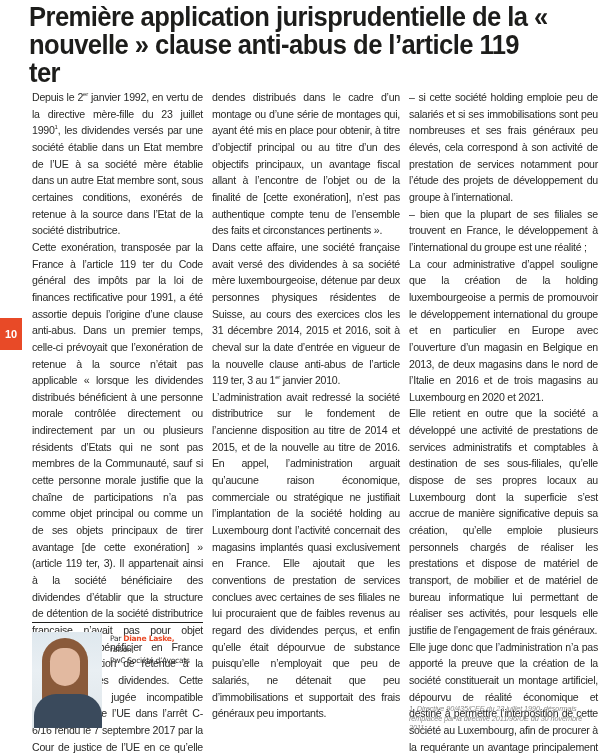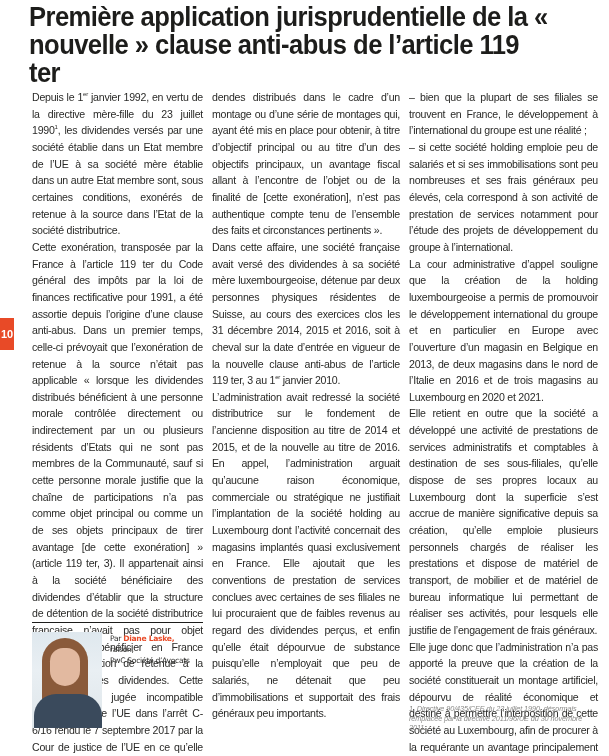--- a/index.html
+++ b/index.html
@@ -4,53 +4,53 @@
 <style>
   html, body { margin: 0; padding: 0; background: #ffffff; }
   body { width: 609px; height: 756px; position: relative; overflow: hidden; font-family: "Liberation Sans", sans-serif; color: #1d1d1b; }
   .title { position: absolute; left: 29px; top: 3px; width: 560px; margin: 0; font-family: "Liberation Sans", sans-serif; font-weight: bold; font-size: 27.5px; line-height: 28px; letter-spacing: -0.6px; color: #1d1d1b; transform: scaleX(0.93); transform-origin: left top; }
   .col { position: absolute; top: 89px; font-size: 10.6px; line-height: 16.65px; text-align: justify; color: #2a2a28; letter-spacing: -0.25px; }
   .col p { margin: 0; }
   .col1 { left: 32px; width: 171px; }
   .col2 { left: 212px; width: 188px; }
   .col3 { left: 409px; width: 189px; }
   sup { font-size: 6px; line-height: 0; vertical-align: super; }
-  .page-badge { position: absolute; left: 0; top: 318px; width: 14px; height: 32px; background: #e84a27; color: #ffffff; font-weight: bold; font-size: 11px; display: flex; align-items: center; justify-content: center; }
+  .page-badge { position: absolute; left: 0; top: 318px; width: 22px; height: 32px; background: #e84a27; color: #ffffff; font-weight: bold; font-size: 11px; display: flex; align-items: center; justify-content: center; }
   .rule { position: absolute; left: 32px; top: 622px; width: 171px; height: 1px; background: #1d1d1b; }
   .author-photo { position: absolute; left: 32px; top: 632px; width: 70px; height: 96px; background: linear-gradient(180deg, #dfe8ee 0%, #e9eff3 40%, #dfe6ea 100%); overflow: hidden; }
   .author-photo .hair { position: absolute; left: 10px; top: 6px; width: 46px; height: 80px; background: #8a5a3a; border-radius: 24px 24px 10px 10px; }
   .author-photo .face { position: absolute; left: 18px; top: 16px; width: 30px; height: 38px; background: #e2b9a0; border-radius: 14px 14px 16px 16px; }
   .author-photo .body { position: absolute; left: 2px; top: 62px; width: 68px; height: 40px; background: #3a4a5c; border-radius: 22px 22px 0 0; }
   .author-info { position: absolute; left: 110px; top: 633px; font-family: "DejaVu Sans", sans-serif; font-size: 7.6px; line-height: 11px; color: #2a2a28; letter-spacing: -0.3px; }
   .author-info .name { color: #e84a27; font-weight: bold; margin-top: 24px; }
   .footnote { position: absolute; left: 409px; top: 704px; width: 190px; font-size: 7.3px; line-height: 9.6px; font-style: italic; color: #8a8a88; letter-spacing: -0.1px; }
 </style>
 </head>
 <body>
 
 <h1 class="title">Première application jurisprudentielle de la « nouvelle » clause anti-abus de l’article 119 ter</h1>
 
 <div class="page-badge">10</div>
 
 <div class="col col1">
-  <p><span>Depuis le 1</span><sup>er</sup><span> janvier 1992, en vertu de la directive mère-fille du 23 juillet 1990</span><sup>1</sup><span>, les dividendes versés par une société établie dans un Etat membre de l’UE à sa société mère établie dans un autre Etat membre sont, sous certaines conditions, exonérés de retenue à la source dans l’Etat de la société distributrice.</span></p>
+  <p><span>Depuis le 2</span><sup>er</sup><span> janvier 1992, en vertu de la directive mère-fille du 23 juillet 1990</span><sup>1</sup><span>, les dividendes versés par une société établie dans un Etat membre de l’UE à sa société mère établie dans un autre Etat membre sont, sous certaines conditions, exonérés de retenue à la source dans l’Etat de la société distributrice.</span></p>
   <p>Cette exonération, transposée par la France à l’article 119 ter du Code général des impôts par la loi de finances rectificative pour 1991, a été assortie depuis l’origine d’une clause anti-abus. Dans un premier temps, celle-ci prévoyait que l’exonération de retenue à la source n’était pas applicable « lorsque les dividendes distribués bénéficient à une personne morale contrôlée directement ou indirectement par un ou plusieurs résidents d’Etats qui ne sont pas membres de la Communauté, sauf si cette personne morale justifie que la chaîne de participations n’a pas comme objet principal ou comme un de ses objets principaux de tirer avantage [de cette exonération] » (article 119 ter, 3). Il appartenait ainsi à la société bénéficiaire des dividendes d’établir que la structure de détention de la société distributrice française n’avait pas pour objet principal de bénéficier en France d’une exonération de retenue à la source sur les dividendes. Cette disposition fut jugée incompatible avec le droit de l’UE dans l’arrêt C-6/16 rendu le 7 septembre 2017 par la Cour de justice de l’UE en ce qu’elle imposait aux sociétés mères non-résidentes une obligation de preuve qui n’incombait pas par ailleurs à une société mère résidente.</p>
 
 </div>
 
 <div class="col col2">
   <p>dendes distribués dans le cadre d’un montage ou d’une série de montages qui, ayant été mis en place pour obtenir, à titre d’objectif principal ou au titre d’un des objectifs principaux, un avantage fiscal allant à l’encontre de l’objet ou de la finalité de [cette exonération], n’est pas authentique compte tenu de l’ensemble des faits et circonstances pertinents ».</p>
   <p><span>Dans cette affaire, une société française avait versé des dividendes à sa société mère luxembourgeoise, détenue par deux personnes physiques résidentes de Suisse, au cours des exercices clos les 31 décembre 2014, 2015 et 2016, soit à cheval sur la date d’entrée en vigueur de la nouvelle clause anti-abus de l’article 119 ter, 3 au 1</span><sup>er</sup><span> janvier 2010.</span></p>
   <p>L’administration avait redressé la société distributrice sur le fondement de l’ancienne disposition au titre de 2014 et 2015, et de la nouvelle au titre de 2016. En appel, l’administration arguait qu’aucune raison économique, commerciale ou stratégique ne justifiait l’implantation de la société holding au Luxembourg dont l’activité concernait des magasins implantés quasi exclusivement en France. Elle ajoutait que les conventions de prestation de services conclues avec certaines de ses filiales ne lui procuraient que de faibles revenus au regard des dividendes perçus, et enfin qu’elle était dépourvue de substance puisqu’elle n’employait que peu de salariés, ne détenait que peu d’immobilisations et supportait des frais généraux peu importants.</p>
 
 </div>
 
 <div class="col col3">
+  <p>– si cette société holding emploie peu de salariés et si ses immobilisations sont peu nombreuses et ses frais généraux peu élevés, cela correspond à son activité de prestation de services notamment pour l’étude des projets de développement du groupe à l’international.</p>
   <p>– bien que la plupart de ses filiales se trouvent en France, le développement à l’international du groupe est une réalité ;</p>
-  <p>– si cette société holding emploie peu de salariés et si ses immobilisations sont peu nombreuses et ses frais généraux peu élevés, cela correspond à son activité de prestation de services notamment pour l’étude des projets de développement du groupe à l’international.</p>
   <p>La cour administrative d’appel souligne que la création de la holding luxembourgeoise a permis de promouvoir le développement international du groupe et en particulier en Europe avec l’ouverture d’un magasin en Belgique en 2013, de deux magasins dans le nord de l’Italie en 2016 et de trois magasins au Luxembourg en 2020 et 2021.</p>
   <p>Elle retient en outre que la société a développé une activité de prestations de services administratifs et comptables à destination de ses sous-filiales, qu’elle dispose de ses propres locaux au Luxembourg dont la superficie s’est accrue de manière significative depuis sa création, qu’elle emploie plusieurs personnels chargés de réaliser les prestations et dispose de matériel de transport, de mobilier et de matériel de bureau informatique lui permettant de réaliser ses activités, pour lesquels elle justifie de l’engagement de frais généraux.</p>
   <p><span>Elle juge donc que l’administration n’a pas apporté la preuve que la création de la société constituerait un montage artificiel, dépourvu de réalité économique et destiné à permettre l’interposition de cette société au Luxembourg, afin de procurer à la requérante un avantage principalement fiscal. Cet arrêt montre ainsi l’importance des notions de substance et de réalité économique, lesquelles doivent évidemment permettre de faire obstacle à la mise en œuvre de la nouvelle clause anti-abus. On relèvera aussi avec intérêt que le juge est susceptible de prendre en compte, pour apprécier cette réalité économique, de faits postérieurs aux exercices en litige.</span></p>
 </div>
 
 <div class="rule"></div>
 
 <div class="author-photo">
   <div class="hair"></div>
   <div class="body"></div>

